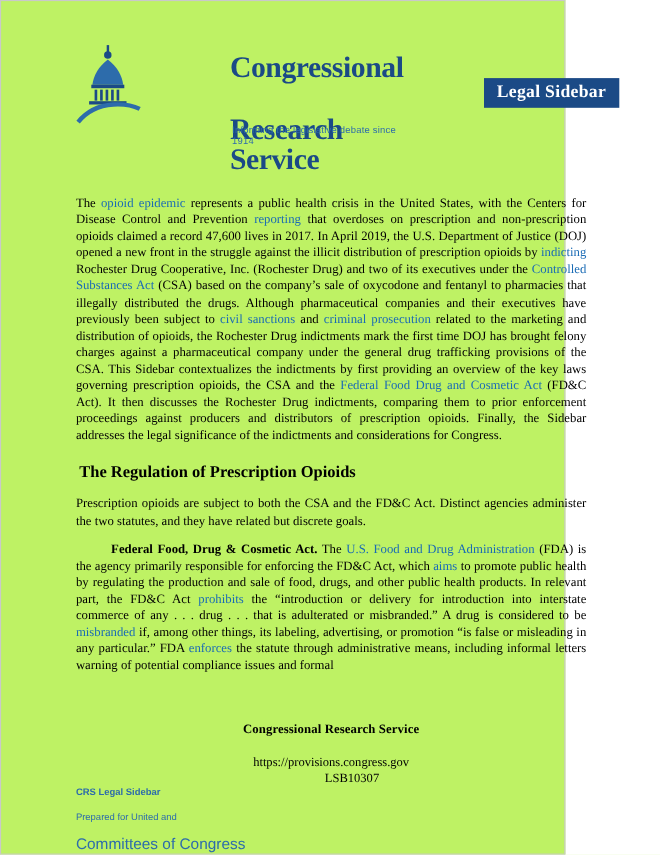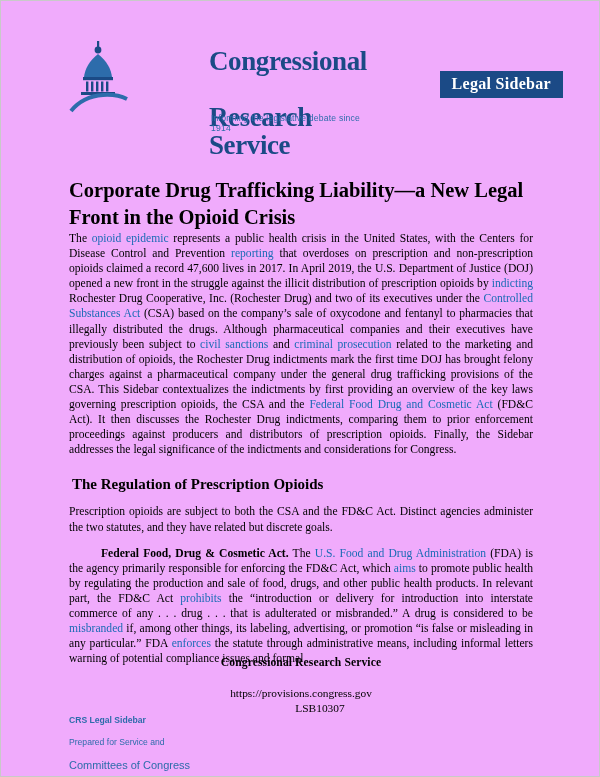--- a/index.html
+++ b/index.html
@@ -11,25 +11,25 @@
     width: 600px;
     height: 777px;
     font-family: "Liberation Serif", serif;
     color: #000000;
     position: relative;
     overflow: hidden;
   }
   .page {
     position: absolute;
     left: 0; top: 0;
-    width: 600px;
+    width: 514px;
     height: 777px;
     border: 1px solid #c9c9c9;
     box-sizing: border-box;
-    background: #f0abfc;
+    background: #bef264;
     padding-left: 20px;
   }
   
   .header {
     position: absolute;
     left: 0; top: 0;
     width: 600px;
     height: 150px;
   }
   .logo-wrap {
@@ -151,21 +151,21 @@
   .footer-left .fl-1 {
     font-weight: bold;
     font-size: 8.6px;
     margin-bottom: 12px;
   }
   .footer-left .fl-2 {
     font-size: 8.6px;
     margin-bottom: 12px;
   }
   .footer-left .fl-3 {
-    font-size: 11px;
+    font-size: 14px;
   }
 </style>
 </head>
 <body>
 
 <div class="page">
 
   <div class="header">
     <div class="logo-wrap">
       <svg class="crs-dome" viewBox="0 0 60 75">
@@ -186,32 +186,31 @@
       <div class="crs-title">
         <span>Congressional</span>
         <span class="l2">Research Service</span>
       </div>
       <div class="crs-tag">Informing the legislative debate since 1914</div>
     </div>
     <div class="legal-sidebar-badge">Legal Sidebar</div>
   </div>
 
   <div class="content">
-    <h1 class="doc-title">Corporate Drug Trafficking Liability—a New Legal Front in the Opioid Crisis</h1>
     <p class="para" id="intro-para"><span>The </span><a class="lnk" href="#">opioid epidemic</a><span> represents a public health crisis in the United States, with the Centers for Disease Control and Prevention </span><a class="lnk" href="#">reporting</a><span> that overdoses on prescription and non-prescription opioids claimed a record 47,600 lives in 2017. In April 2019, the U.S. Department of Justice (DOJ) opened a new front in the struggle against the illicit distribution of prescription opioids by </span><a class="lnk" href="#">indicting</a><span> Rochester Drug Cooperative, Inc. (Rochester Drug) and two of its executives under the </span><a class="lnk" href="#">Controlled Substances Act</a><span> (CSA) based on the company’s sale of oxycodone and fentanyl to pharmacies that illegally distributed the drugs. Although pharmaceutical companies and their executives have previously been subject to </span><a class="lnk" href="#">civil sanctions</a><span> and </span><a class="lnk" href="#">criminal prosecution</a><span> related to the marketing and distribution of opioids, the Rochester Drug indictments mark the first time DOJ has brought felony charges against a pharmaceutical company under the general drug trafficking provisions of the CSA. This Sidebar contextualizes the indictments by first providing an overview of the key laws governing prescription opioids, the CSA and the </span><a class="lnk" href="#">Federal Food Drug and Cosmetic Act</a><span> (FD&amp;C Act). It then discusses the Rochester Drug indictments, comparing them to prior enforcement proceedings against producers and distributors of prescription opioids. Finally, the Sidebar addresses the legal significance of the indictments and considerations for Congress.</span></p>
     <h2 class="sec">The Regulation of Prescription Opioids</h2>
     <p class="para" id="sec-para"><span>Prescription opioids are subject to both the CSA and the FD&amp;C Act. Distinct agencies administer the two statutes, and they have related but discrete goals.</span></p>
     <p class="para" id="sub-para"><span class="bold">Federal Food, Drug &amp; Cosmetic Act.</span><span> The </span><a class="lnk" href="#">U.S. Food and Drug Administration</a><span> (FDA) is the agency primarily responsible for enforcing the FD&amp;C Act, which </span><a class="lnk" href="#">aims</a><span> to promote public health by regulating the production and sale of food, drugs, and other public health products. In relevant part, the FD&amp;C Act </span><a class="lnk" href="#">prohibits</a><span> the “introduction or delivery for introduction into interstate commerce of any . . . drug . . . that is adulterated or misbranded.” A drug is considered to be </span><a class="lnk" href="#">misbranded</a><span> if, among other things, its labeling, advertising, or promotion “is false or misleading in any particular.” FDA </span><a class="lnk" href="#">enforces</a><span> the statute through administrative means, including informal letters warning of potential compliance issues and formal</span></p>
   </div>
 
   <div class="footer-center">
     <div class="fc-org">Congressional Research Service</div>
     <div class="fc-url">https://provisions.congress.gov</div>
     <div class="fc-num">LSB10307</div>
   </div>
 
   <div class="footer-left">
     <div class="fl-1">CRS Legal Sidebar</div>
-    <div class="fl-2">Prepared for Service and</div>
+    <div class="fl-2">Prepared for United and</div>
     <div class="fl-3">Committees of Congress</div>
   </div>
 
 </div>
 
 </body></html>

